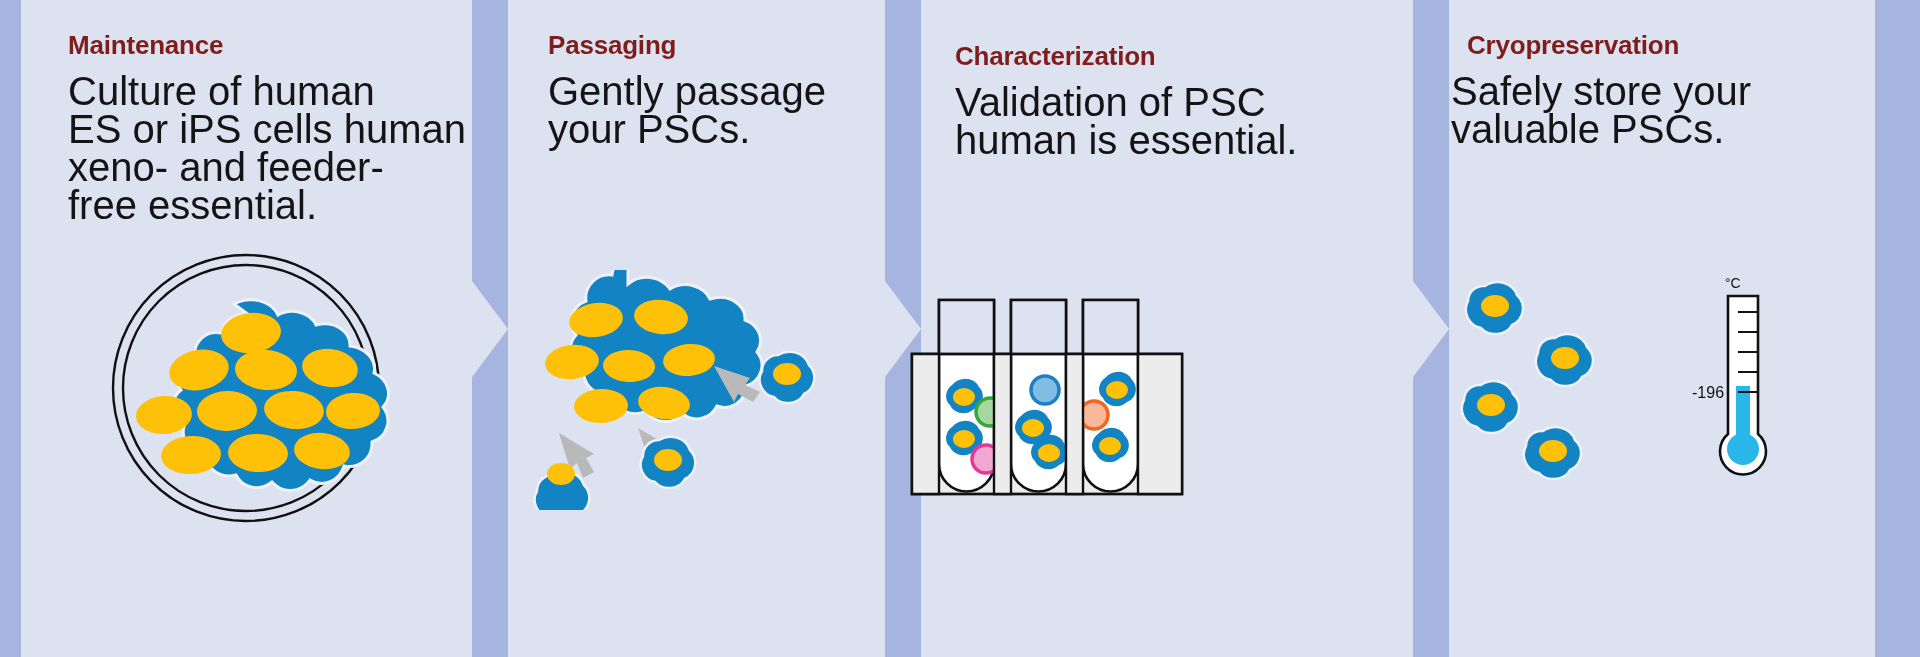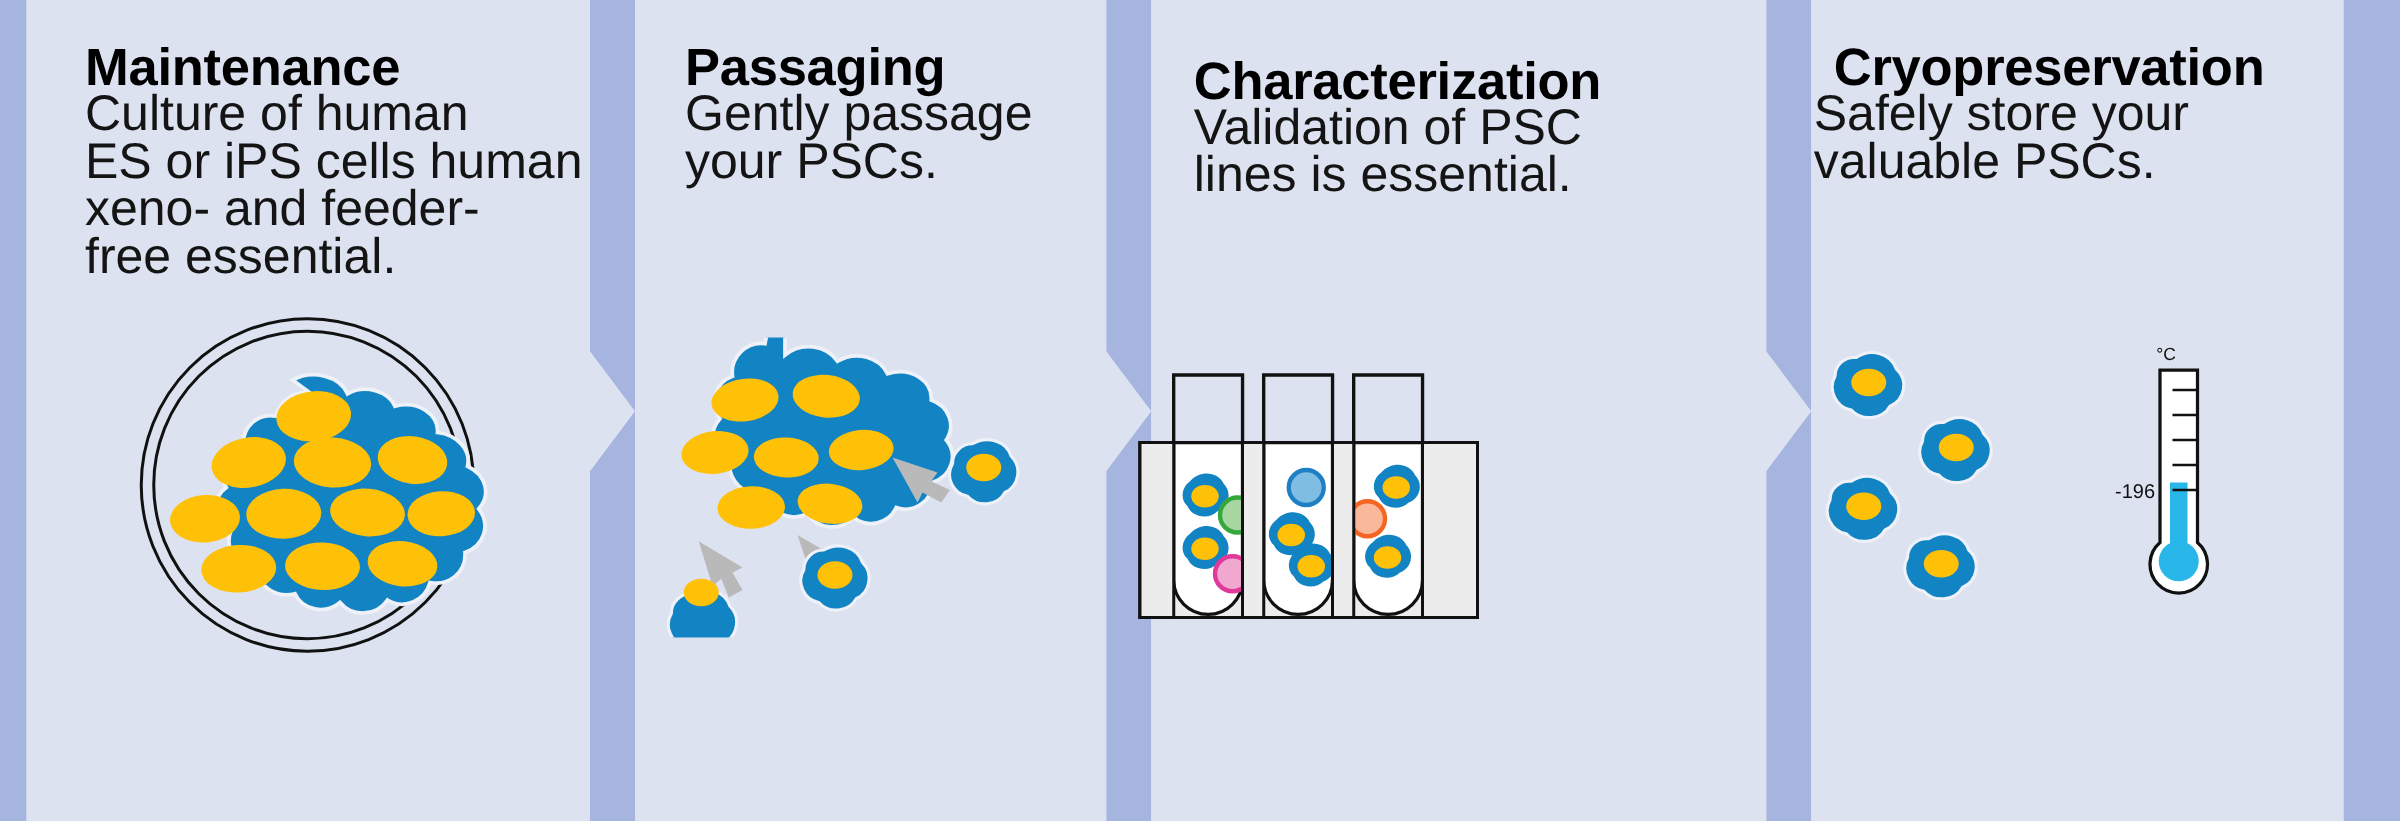--- a/index.html
+++ b/index.html
@@ -13,23 +13,23 @@
   .edge-band{position:absolute;top:0;height:657px;background:#a5b5df;}
   .edge-left{left:0;width:21px;}
   .edge-right{right:0;width:45px;}
 
   .sep{position:absolute;top:0;height:657px;width:36px;}
   .sep svg{display:block;}
 
   .panel{position:absolute;top:0;height:657px;}
   .p-title{
     position:absolute;
-    color:#000000;
+    color:#7f1d1d;
     font-weight:bold;
-    font-size:42px;
+    font-size:26px;
     letter-spacing:-0.2px;
     white-space:nowrap;
   }
   .p-body{
     position:absolute;
     color:#141414;
     font-size:40px;
     line-height:38px;
     font-weight:400;
   }
@@ -164,21 +164,21 @@
           <ellipse cx="170" cy="190" rx="14" ry="11" fill="#ffc107"></ellipse>
         </g>
       </svg>
     </div>
   </div>
 
   <div class="panel" style="left:963px;width:492px;margin-top:11px;">
     <div class="p-title" style="left:-8px;top:30px;">Characterization</div>
     <div class="p-body" style="left:-8px;top:72px;">
       <div>Validation of PSC</div>
-      <div>lines is essential.</div>
+      <div>human is essential.</div>
     </div>
 
     <div class="art" style="left:-55px;top:275px;">
       <svg width="300" height="215" viewBox="0 0 300 215">
 
         <rect x="4" y="68" width="270" height="140" fill="#ececec" stroke="#111" stroke-width="2.4"></rect>
 
         <g>
           <path d="M31,14 H86 V178 a27,27 0 0 1 -55,0 Z" fill="#ffffff" stroke="#111" stroke-width="2.6"></path>
           <path d="M31,14 H86 V68 H31 Z" fill="#dde2f0" stroke="none"></path>

